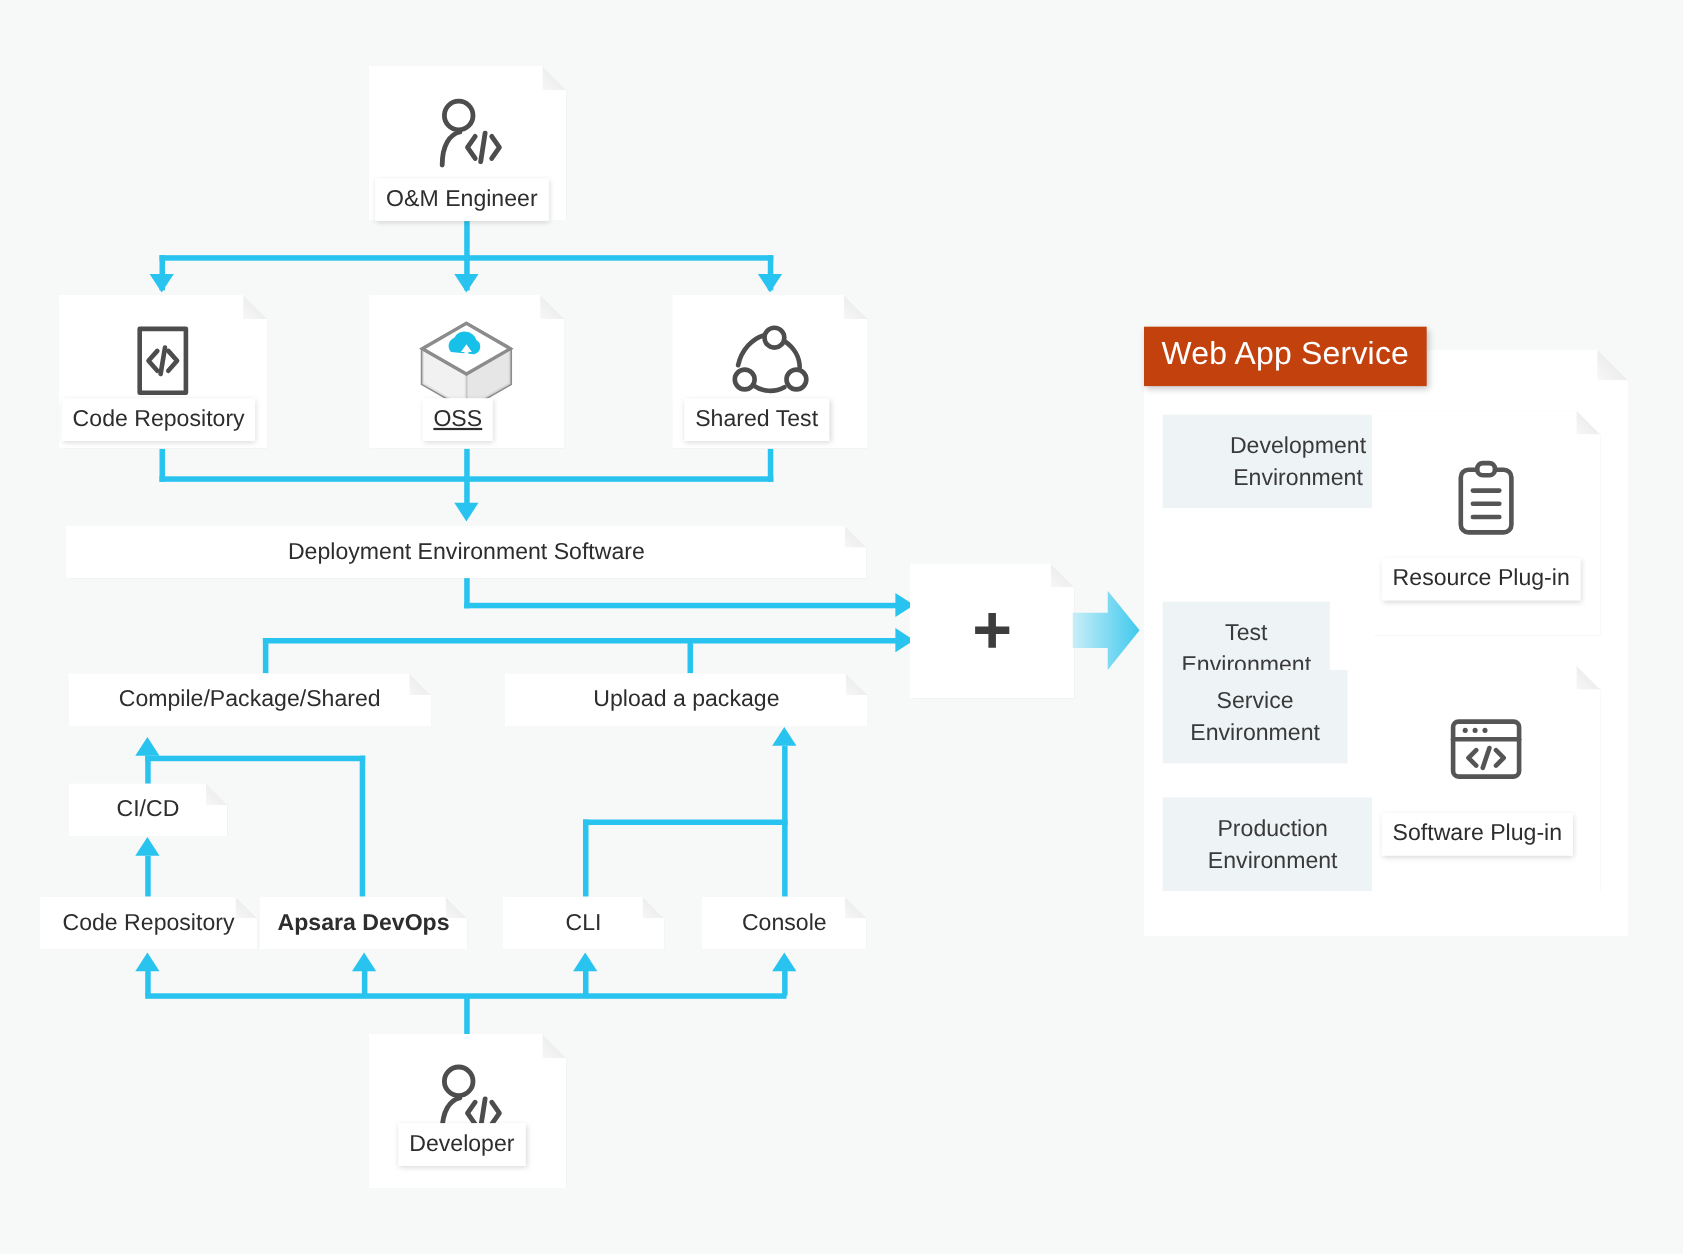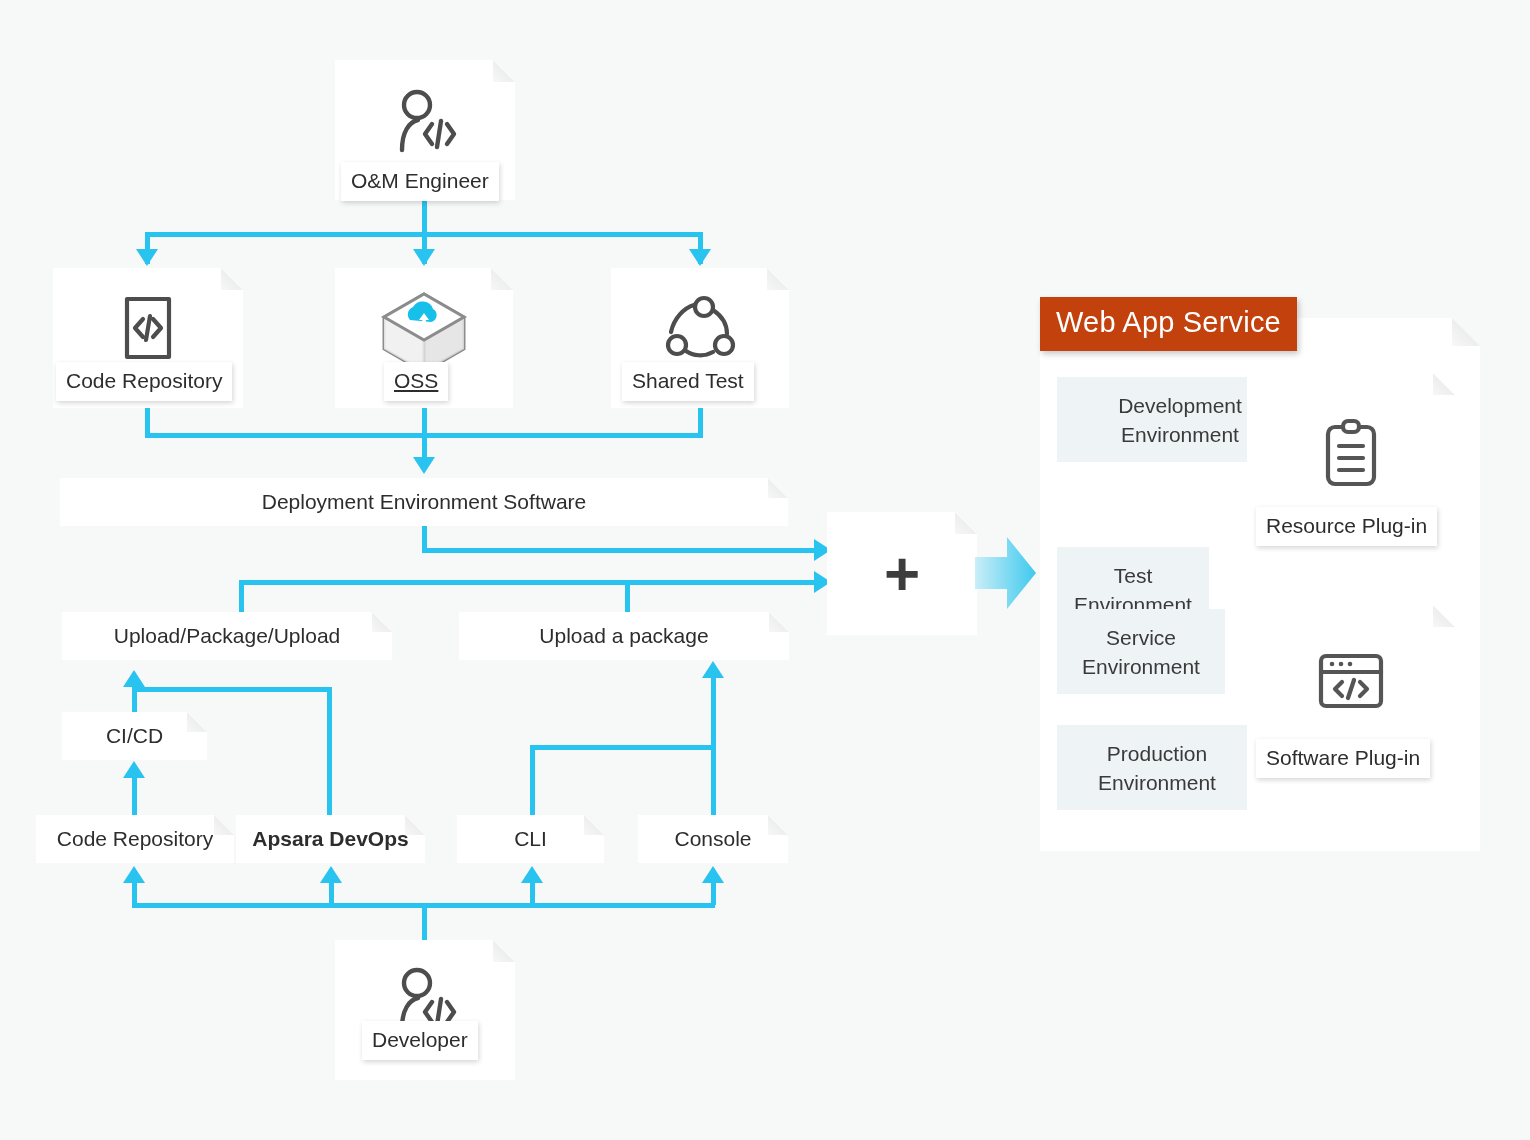--- a/index.html
+++ b/index.html
@@ -249,21 +249,21 @@
           <stop offset="0%" stop-color="#c9eef8"></stop>
           <stop offset="100%" stop-color="#3fc9ee"></stop>
         </linearGradient>
       </defs>
       <path d="M0 22 L32 22 L32 2 L61 38 L32 74 L32 54 L0 54 Z" fill="url(#gar)"></path>
     </svg>
   </div>
 
   <div class="bar" style="left:62px;top:612px;width:330px;height:48px;">
     <div class="foldtri"></div>
-    <span>Upload/Package/Upload</span>
+    <span>Compile/Package/Shared</span>
   </div>
 
   <div class="bar" style="left:459px;top:612px;width:330px;height:48px;">
     <div class="foldtri"></div>
     <span>Upload a package</span>
   </div>
 
   <div class="bar" style="left:62px;top:712px;width:145px;height:48px;">
     <div class="foldtri"></div>
     <span>CI/CD</span>

